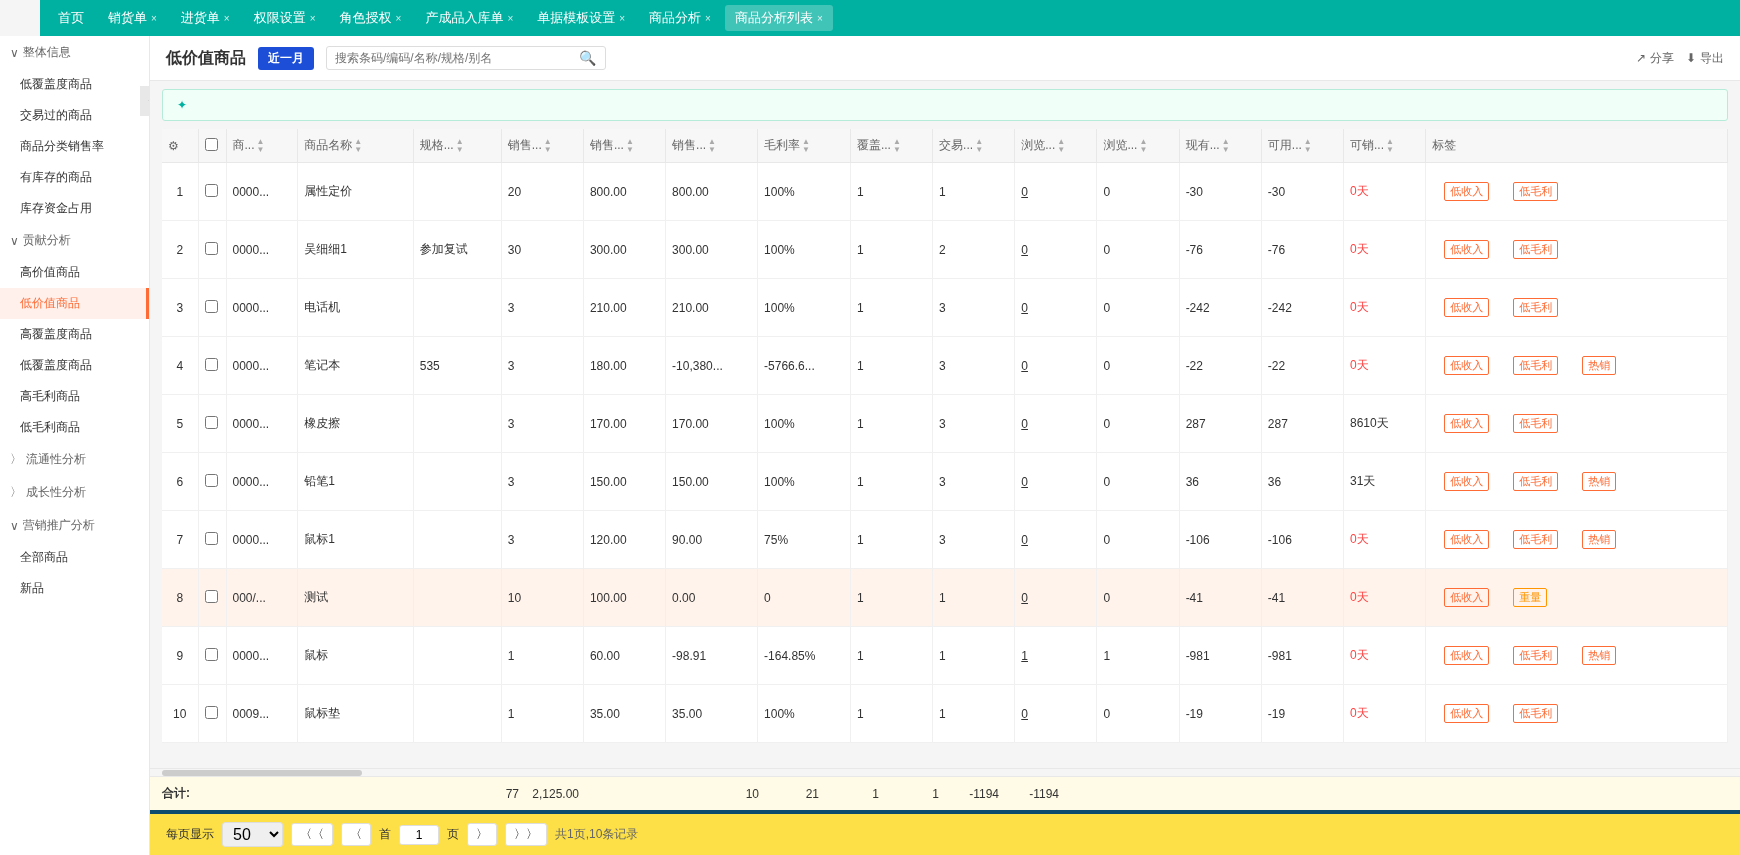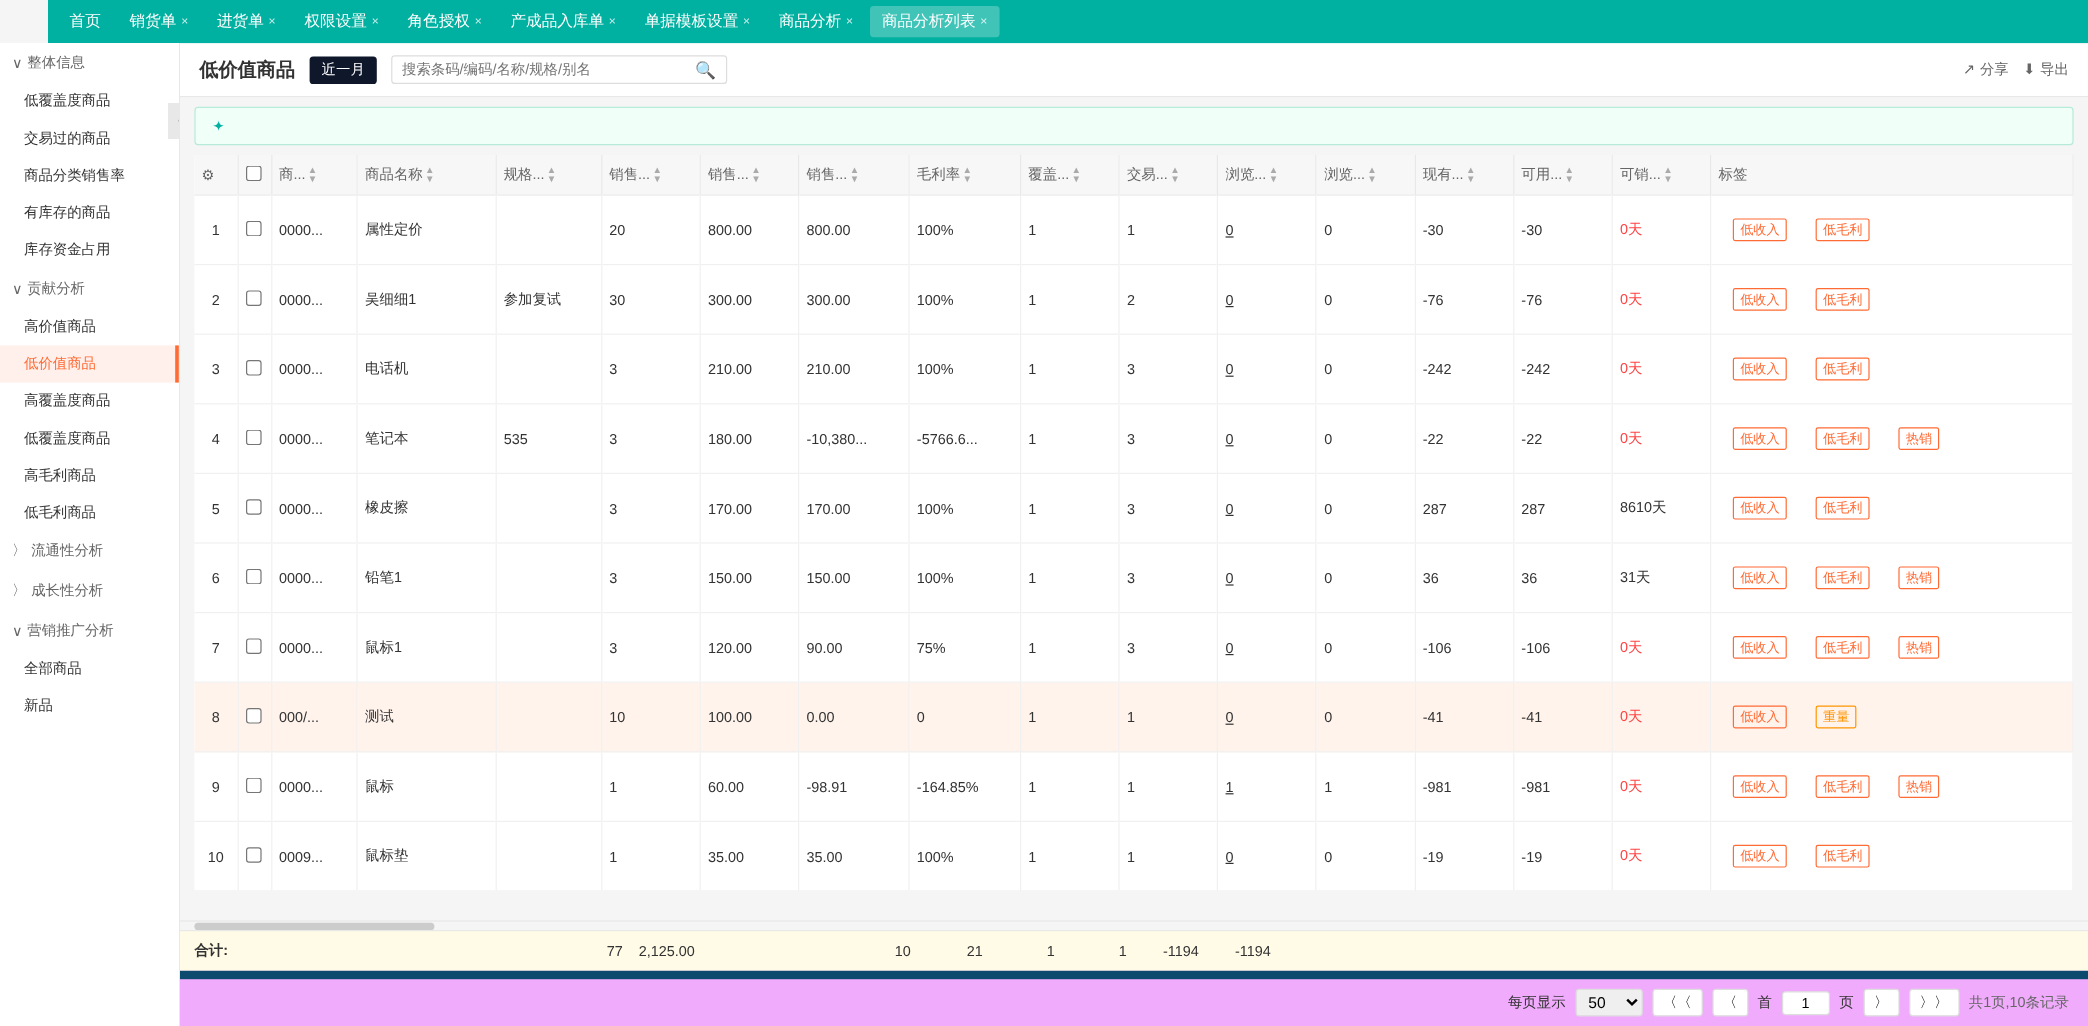--- a/index.html
+++ b/index.html
@@ -93,27 +93,28 @@
       background: #fff;
       border-bottom: 1px solid #e8e8e8;
       gap: 12px;
     }
     .page-title {
       font-size: 16px;
       font-weight: bold;
       color: #333;
     }
     .filter-btn {
-      background: #0f172a;
+      background: #1d4ed8;
       color: #fff;
       border: none;
       border-radius: 3px;
       padding: 3px 10px;
       cursor: pointer;
       font-size: 12px;
+      font-weight: bold;
     }
     .search-box {
       display: flex;
       align-items: center;
       border: 1px solid #ddd;
       border-radius: 3px;
       padding: 3px 8px;
       gap: 2px;
       flex: 1;
       max-width: 280px;
@@ -231,32 +232,32 @@
     .footer-cell {
       padding: 0 6px;
       min-width: 60px;
       text-align: right;
     }
 
     
     .pagination-bar {
       display: flex;
       align-items: center;
-      justify-content: flex-end;
+      justify-content: flex-start;
       padding: 8px 16px;
-      background: #f0abfc;
-      border-top: 7px solid #0c4a6e;
+      background: #fde047;
+      border-top: 4px solid #0c4a6e;
       gap: 8px;
       font-size: 12px;
     }
     .page-size-select {
       border: 1px solid #ddd;
       border-radius: 3px;
       padding: 2px 6px;
-      font-size: 13px;
+      font-size: 16px;
     }
     .page-btn {
       border: 1px solid #ddd;
       background: #fff;
       padding: 2px 8px;
       cursor: pointer;
       border-radius: 3px;
       font-size: 12px;
     }
     .page-input {

